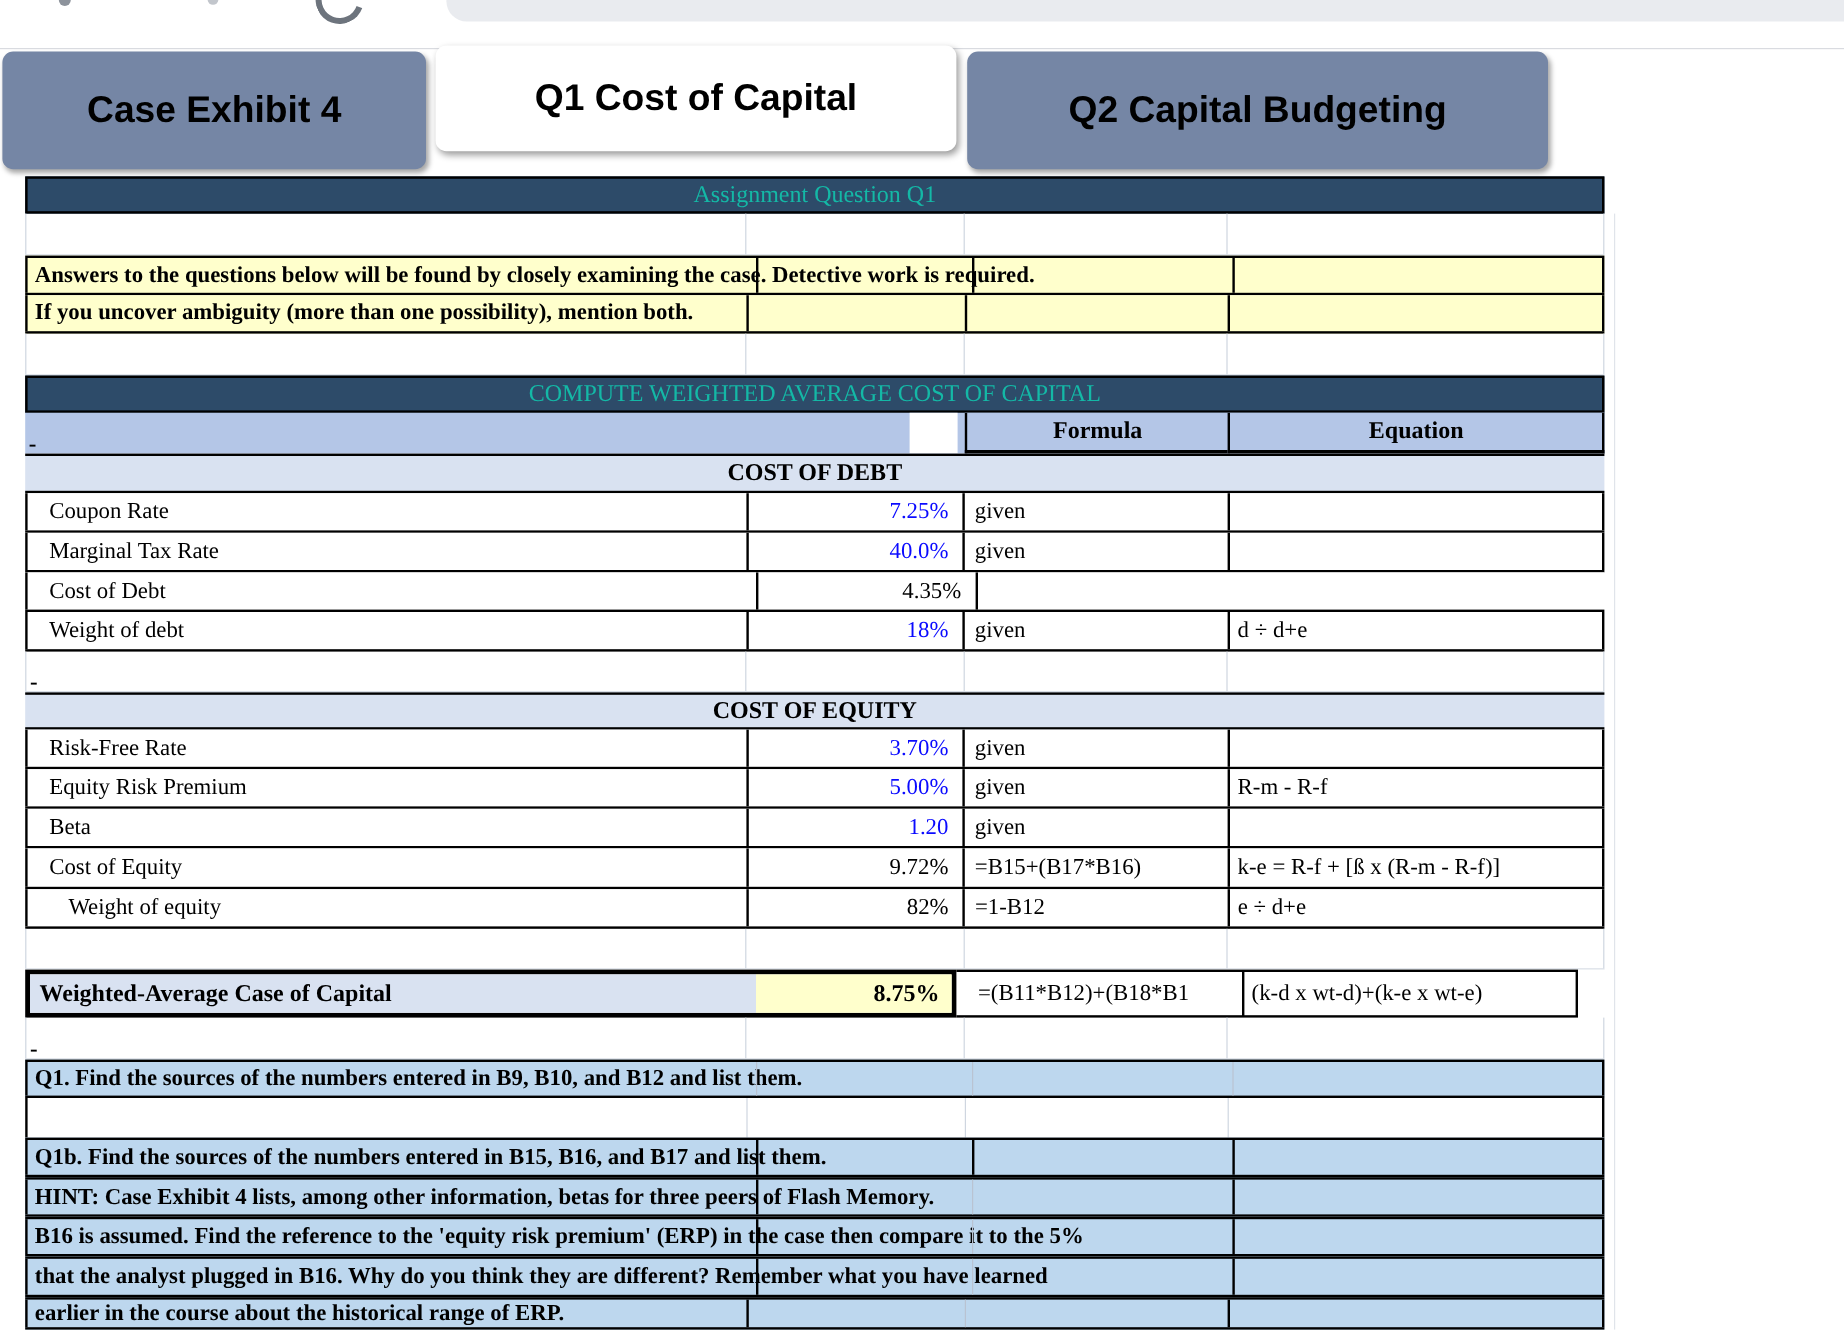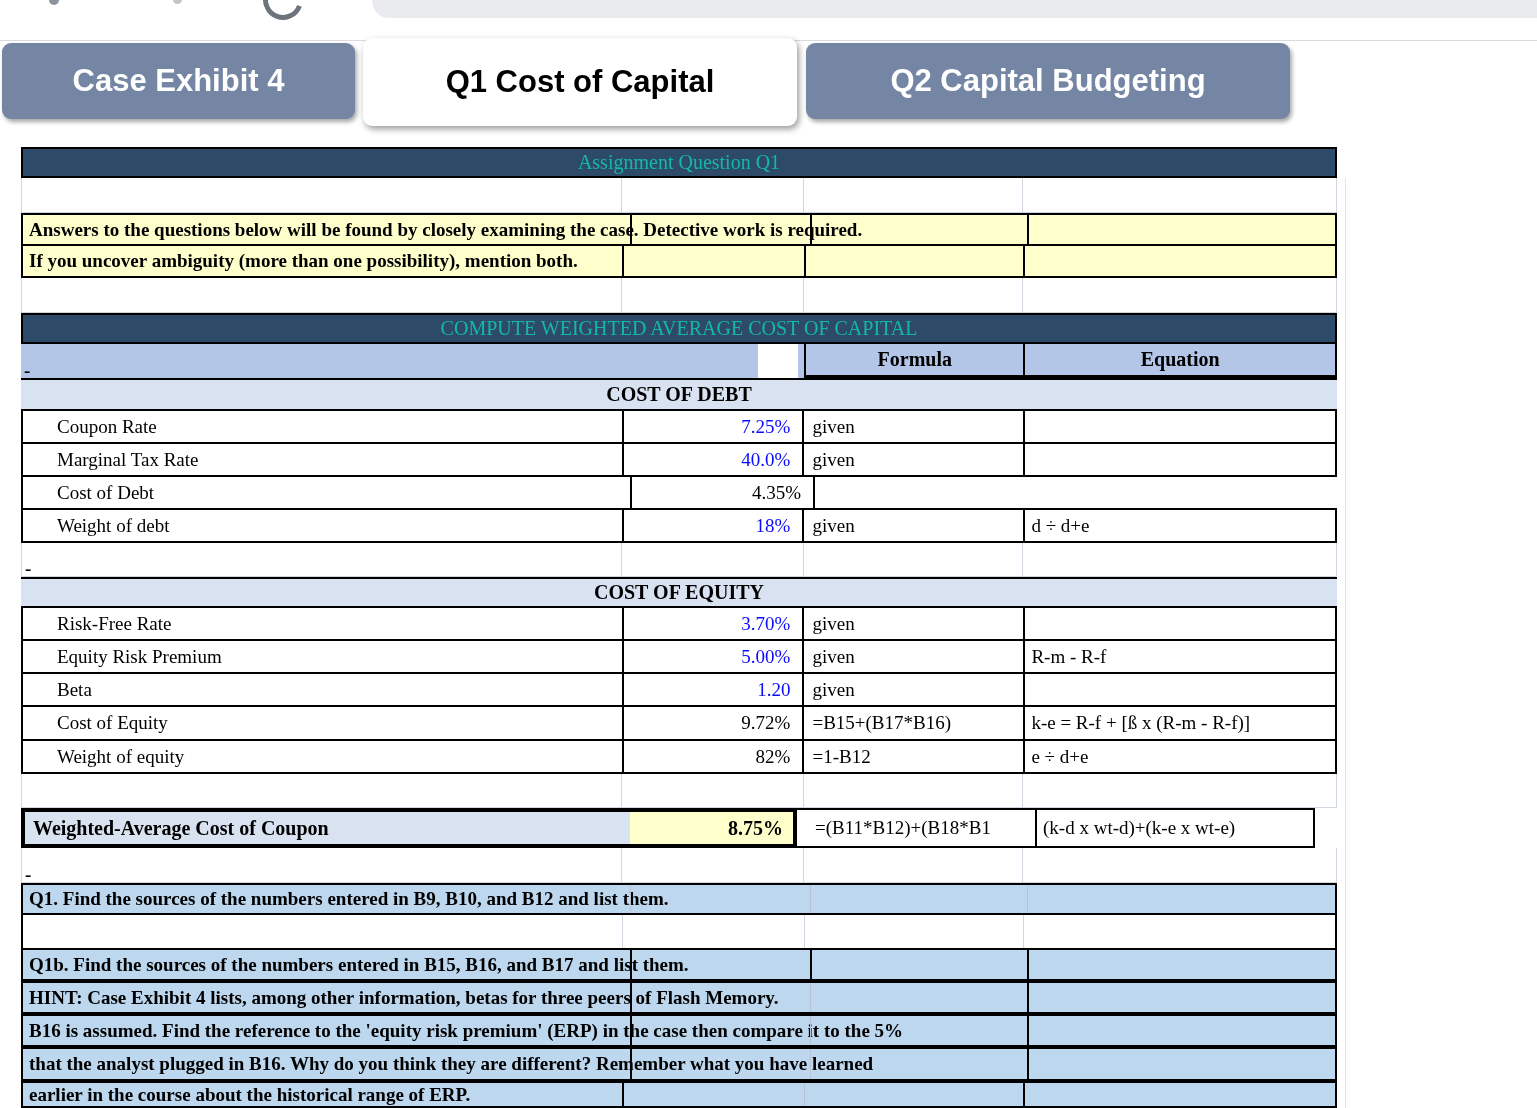--- a/index.html
+++ b/index.html
@@ -9,21 +9,21 @@
   
   .chrome{position:absolute;top:0;left:0;width:1537px;height:40px;background:#fff;overflow:hidden;}
   .back-stub{position:absolute;left:49px;top:-5px;width:10px;height:10px;background:#8d939c;border-radius:50%;}
   .fwd-stub{position:absolute;left:173px;top:-5px;width:9px;height:9px;background:#c2c6cc;border-radius:50%;}
   .reload-stub{position:absolute;left:263px;top:-20px;width:30px;height:30px;border:5px solid #6d747d;
        border-radius:50%;border-top-color:transparent;border-right-color:transparent;transform:rotate(-25deg);}
   .addressbar{position:absolute;left:372px;top:-16px;width:1400px;height:34px;background:#e9ebef;border-radius:17px;}
 
   
   .tabstrip{position:absolute;top:40px;left:0;width:1537px;height:86px;border-top:1px solid #d9dbe0;box-sizing:border-box;}
-  .tab{position:absolute;top:2px;height:76px;background:#7586a5;border-radius:9px;color:#ffffff;
+  .tab{position:absolute;top:2px;height:98px;background:#7586a5;border-radius:9px;color:#000000;
        font-family:"Liberation Sans",sans-serif;font-weight:bold;font-size:31px;
        display:flex;align-items:center;justify-content:center;box-shadow:2px 3px 4px rgba(0,0,0,0.35);cursor:pointer;}
   .tab.active{top:-3px;height:88px;background:#fff;color:#000;z-index:2;box-shadow:2px 3px 6px rgba(0,0,0,0.40);}
   .tab1{left:2px;width:353px;}
   .tab2{left:363px;width:434px;}
   .tab3{left:806px;width:484px;}
 
   
   .sheet{position:absolute;left:21px;top:147px;width:1316px;font-size:19px;color:#000;}
   .row{display:flex;box-sizing:border-box;position:relative;width:1316px;}
@@ -50,21 +50,21 @@
   .fhdr .cA{position:relative;}
   .fhdr .whitegap{position:absolute;left:737px;top:0;width:40px;height:100%;background:#fff;}
   .fhdr .cC,.fhdr .cD{border-left:2px solid #000;border-bottom:3px solid #000;background:#b4c6e7;
        font-weight:bold;font-size:20px;justify-content:center;}
   .fhdr .cD{border-right:2px solid #000;}
 
   .band{background:#d9e2f1;border-top:2px solid #000;border-bottom:2px solid #000;
        font-weight:bold;font-size:20px;display:flex;align-items:center;justify-content:center;}
 
   .datarow{background:#fff;border-bottom:2px solid #000;}
-  .datarow .cA{border-left:2px solid #000;padding-left:34px;}
+  .datarow .cA{border-left:2px solid #000;padding-left:18px;}
   .datarow .cA.indent2{padding-left:34px;}
   .datarow .cB{border-left:2px solid #000;border-right:2px solid #000;justify-content:flex-end;padding-right:12px;}
   .datarow .cC{padding-left:8px;}
   .datarow .cD{border-left:2px solid #000;border-right:2px solid #000;padding-left:6px;}
   .blue{color:#0a0aff;}
 
   .waccrow{background:#fff;}
   .wacc-ab{width:776px;height:100%;box-sizing:border-box;border:4px solid #000;display:flex;}
   .wacc-label{flex:1;background:#d9e2f1;display:flex;align-items:center;padding-left:8px;
        font-weight:bold;font-size:20px;box-sizing:border-box;}
@@ -218,21 +218,21 @@
 
   <div class="row h34 emptyrow">
     <div class="c cA"></div>
     <div class="c cB"></div>
     <div class="c cC"></div>
     <div class="c cD"></div>
   </div>
 
   <div class="row h40 waccrow">
     <div class="wacc-ab">
-      <div class="wacc-label">Weighted-Average Cost of Coupon</div>
+      <div class="wacc-label">Weighted-Average Case of Capital</div>
       <div class="wacc-value">8.75%</div>
     </div>
     <div class="wacc-c">=(B11*B12)+(B18*B1</div>
     <div class="wacc-d">(k-d x wt-d)+(k-e x wt-e)</div>
   </div>
 
   <div class="row h35 emptyrow">
     <div class="c cA">
       <span class="dash">-</span>
     </div>

